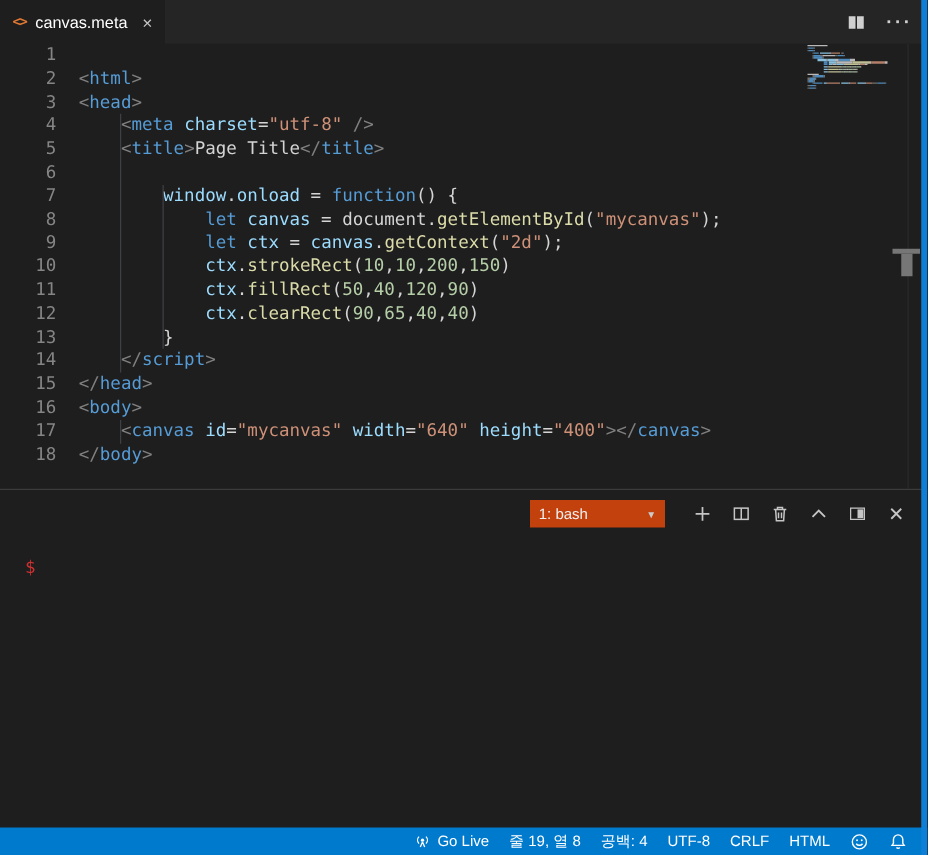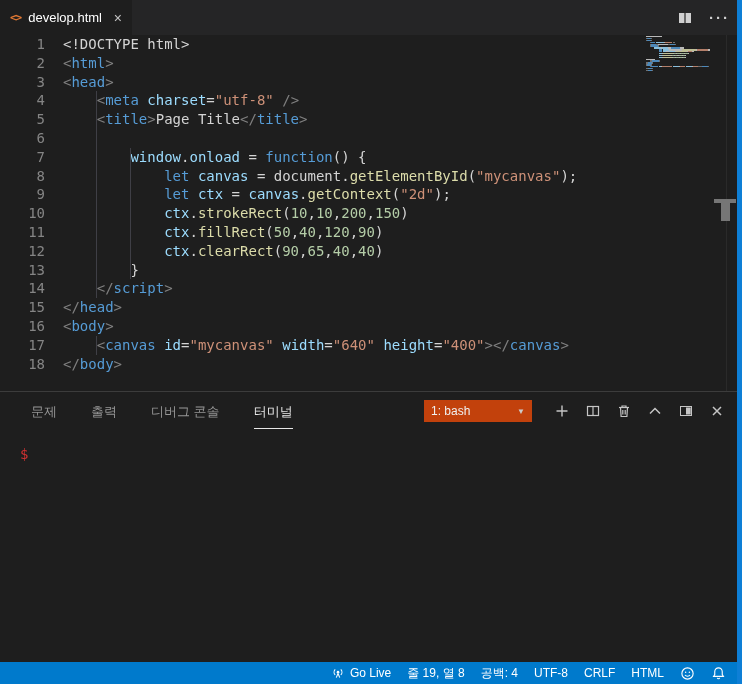--- a/index.html
+++ b/index.html
@@ -87,39 +87,38 @@
                   background:#0e7fd6; z-index:40; }
 </style>
 </head>
 <body>
 
 <div class="app">
 
   <div class="tabbar">
     <div class="tab">
       <span class="tab-icon">&lt;&gt;</span>
-      <span>develop.html</span>
+      <span>canvas.meta</span>
       <span class="tab-close">×</span>
     </div>
     <div class="editor-actions">
       <span>
         <svg width="16" height="16" viewBox="0 0 16 16" fill="currentColor">
           <rect x="2" y="3" width="5.4" height="10"></rect>
           <rect x="8.6" y="3" width="5.4" height="10"></rect>
         </svg>
       </span>
       <span class="ellipsis">···</span>
     </div>
   </div>
 
   <div class="editor">
     <div class="rows" id="code-lines">
         <div class="row">
           <span class="ln">1</span>
-          <span class="cl"><span class="tk-p">&lt;!DOCTYPE html&gt;</span></span>
         </div>
         <div class="row">
           <span class="ln">2</span>
           <span class="cl"><span class="tk-g">&lt;</span><span class="tk-t">html</span><span class="tk-g">&gt;</span></span>
         </div>
         <div class="row">
           <span class="ln">3</span>
           <span class="cl"><span class="tk-g">&lt;</span><span class="tk-t">head</span><span class="tk-g">&gt;</span></span>
         </div>
         <div class="row">
@@ -206,34 +205,20 @@
         <div class="mm-row"><span class="mm-seg" style="width: 2.1px; background: rgb(128, 128, 128);"></span><span class="mm-seg" style="width: 4.2px; background: rgb(86, 156, 214);"></span><span class="mm-seg" style="width: 1.05px; background: rgb(128, 128, 128);"></span></div>
         <div class="mm-row"><span class="mm-seg" style="width: 1.05px; background: rgb(128, 128, 128);"></span><span class="mm-seg" style="width: 1.05px; background: rgb(128, 128, 128);"></span><span class="mm-seg" style="width: 4.2px; background: rgb(86, 156, 214);"></span><span class="mm-seg" style="width: 1.05px; background: rgb(128, 128, 128);"></span></div>
       </div>
     <div class="ovr-line"></div>
     <div class="ovr-h"></div>
     <div class="ovr-v"></div>
   </div>
 
   <div class="panel">
     <div class="panel-header">
-      <div class="ptabs">
-        <div class="ptab">
-            <span>문제</span>
-          </div>
-        <div class="ptab">
-            <span>출력</span>
-          </div>
-        <div class="ptab">
-            <span>디버그 콘솔</span>
-          </div>
-        <div class="ptab active">
-            <span>터미널</span>
-          </div>
-      </div>
       <div class="ptoolbar">
         <div class="tselect">
           <span>1: bash</span>
           <span class="arrow">▼</span>
         </div>
         <span class="pbtn">
           <svg width="16" height="16" viewBox="0 0 16 16" stroke="currentColor" stroke-width="1.4" fill="none">
               <path d="M8 2.5v11M2.5 8h11"></path>
             </svg>
         </span>

